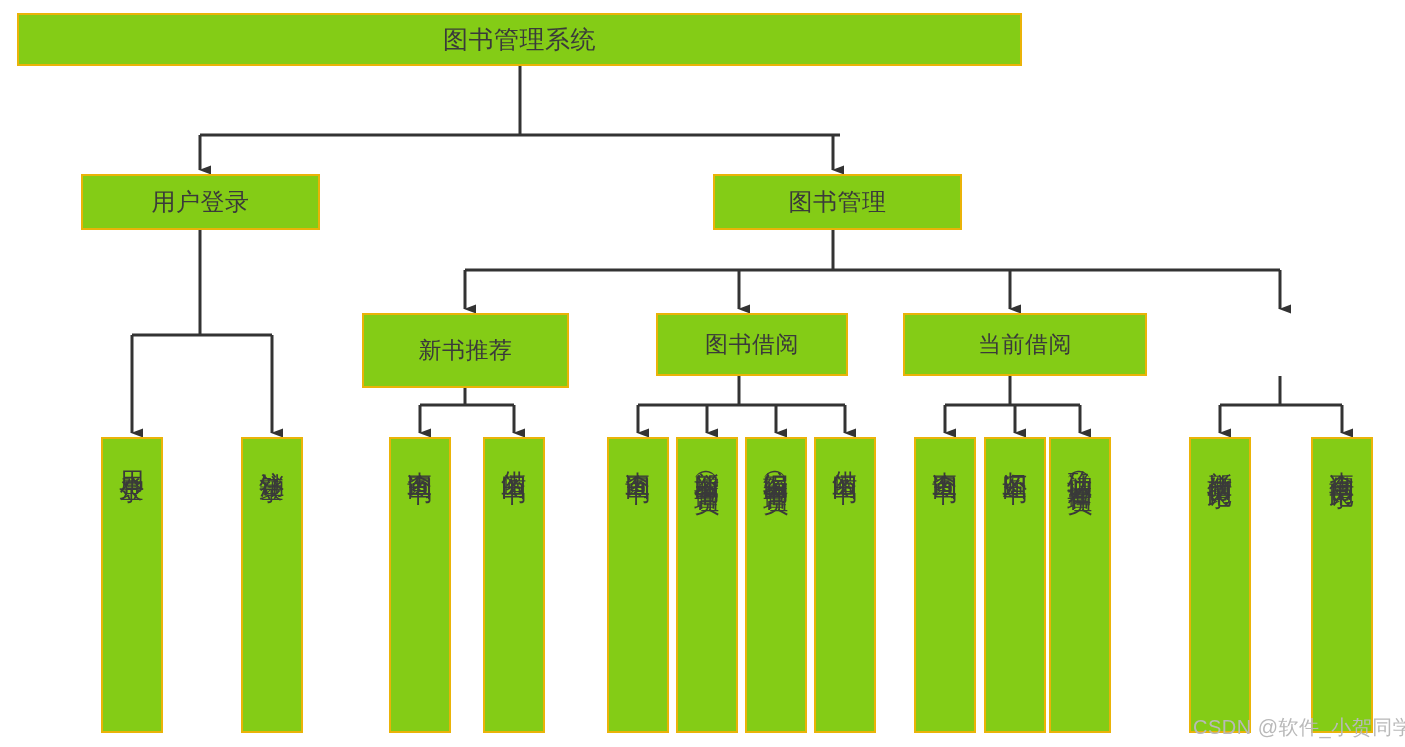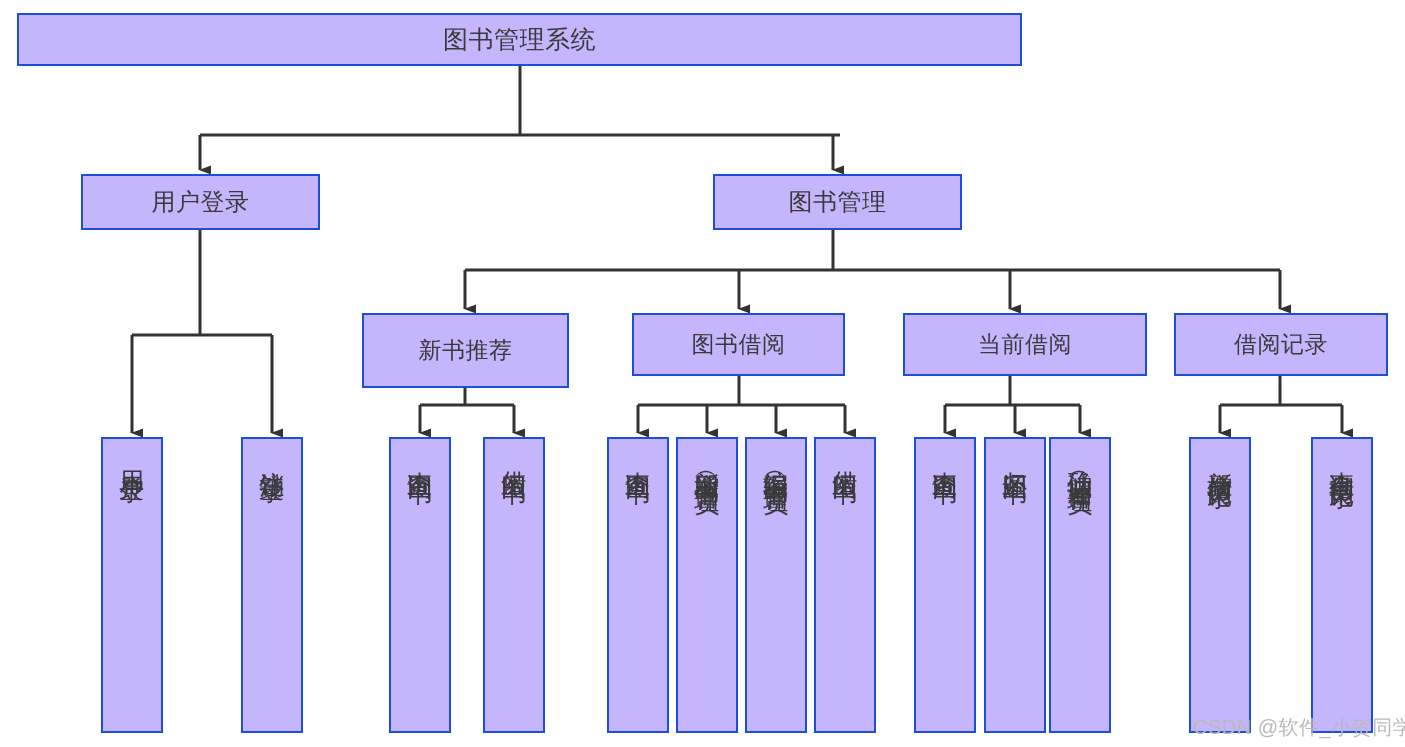--- a/index.html
+++ b/index.html
@@ -22,22 +22,22 @@
     position: absolute;
     top: 0;
     left: 0;
     width: 1405px;
     height: 747px;
     display: block;
   }
   .node-box {
     position: absolute;
     box-sizing: border-box;
-    background: #c4b5fd;
-    border: 2px solid #1d4ed8;
+    background: #84cc16;
+    border: 2px solid #eab308;
     display: flex;
     align-items: center;
     justify-content: center;
     color: #3a3a3a;
   }
   .node-label {
     color: #3a3a3a;
     letter-spacing: 0.5px;
     line-height: 1.18;
     white-space: nowrap;
@@ -143,29 +143,26 @@
   <div class="node-box level-1" style="left:81px; top:174px; width:239px; height:56px;">
     <span class="node-label">用户登录</span>
   </div>
   <div class="node-box level-1" style="left:713px; top:174px; width:249px; height:56px;font-family:Liberation Serif, serif;">
     <span class="node-label">图书管理</span>
   </div>
 
   <div class="node-box level-2" style="left:362px; top:313px; width:207px; height:75px;">
     <span class="node-label">新书推荐</span>
   </div>
-  <div class="node-box level-2" style="left:632px; top:313px; width:213px; height:63px;">
+  <div class="node-box level-2" style="left:656px; top:313px; width:192px; height:63px;">
     <span class="node-label">图书借阅</span>
   </div>
   <div class="node-box level-2" style="left:903px; top:313px; width:244px; height:63px;">
     <span class="node-label">当前借阅</span>
   </div>
-  <div class="node-box level-2" style="left:1174px; top:313px; width:214px; height:63px;">
-    <span class="node-label">借阅记录</span>
-  </div>
 
   <div class="node-box leaf" style="left:101px; top:437px; width:62px; height:296px;">
     <span class="node-label">用户登录</span>
   </div>
   <div class="node-box leaf" style="left:241px; top:437px; width:62px; height:296px;">
     <span class="node-label">注销登录</span>
   </div>
 
   <div class="node-box leaf" style="left:389px; top:437px; width:62px; height:296px;">
     <span class="node-label">查询图书</span>

